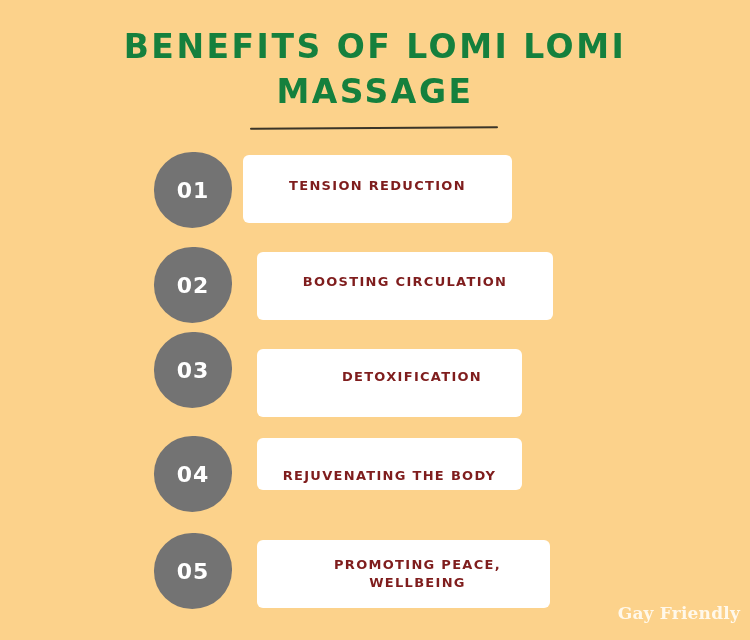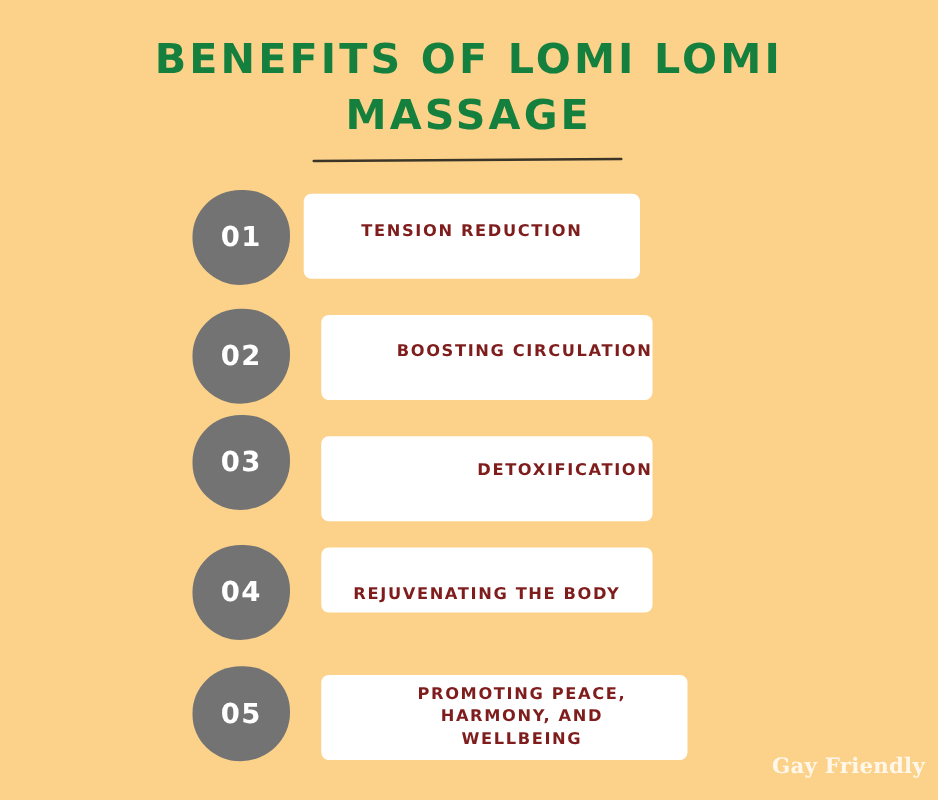--- a/index.html
+++ b/index.html
@@ -53,40 +53,39 @@
 <div class="circle" style="left:154px;top:152px;">
   <span>01</span>
 </div>
 <div class="card" style="left:243px;top:155px;width:269px;height:68px;align-items:flex-start;padding-top:0;">
   <span style="margin-top:22px;">Tension Reduction</span>
 </div>
 
 <div class="circle" style="left:154px;top:247px;">
   <span>02</span>
 </div>
-<div class="card" style="left:257px;top:252px;width:265px;height:68px;align-items:flex-start;justify-content:flex-end;">
+<div class="card" style="left:257px;top:252px;width:296px;height:68px;align-items:flex-start;">
   <span style="margin-top:21px;">Boosting Circulation</span>
 </div>
 
 <div class="circle" style="left:154px;top:332px;align-items:center;">
   <span>03</span>
 </div>
-<div class="card" style="left:257px;top:349px;width:265px;height:68px;align-items:flex-start;justify-content:flex-end;">
+<div class="card" style="left:257px;top:349px;width:265px;height:68px;align-items:flex-start;justify-content:center;">
   <span style="margin-top:19px;margin-left:45px;">Detoxification</span>
 </div>
 
 <div class="circle" style="left:154px;top:436px;">
   <span>04</span>
 </div>
 <div class="card" style="left:257px;top:438px;width:265px;height:52px;align-items:center;">
   <span style="margin-top:24px;">Rejuvenating the Body</span>
 </div>
 
 <div class="circle" style="left:154px;top:533px;">
   <span>05</span>
 </div>
 <div class="card" style="left:257px;top:540px;width:265px;height:68px;flex-direction:column;padding-left:28px;">
   <span>Promoting Peace,</span>
-  <span>Harmony, and</span>
   <span>Wellbeing</span>
 </div>
 
 <div class="watermark">Gay Friendly</div>
 
 </body></html>

